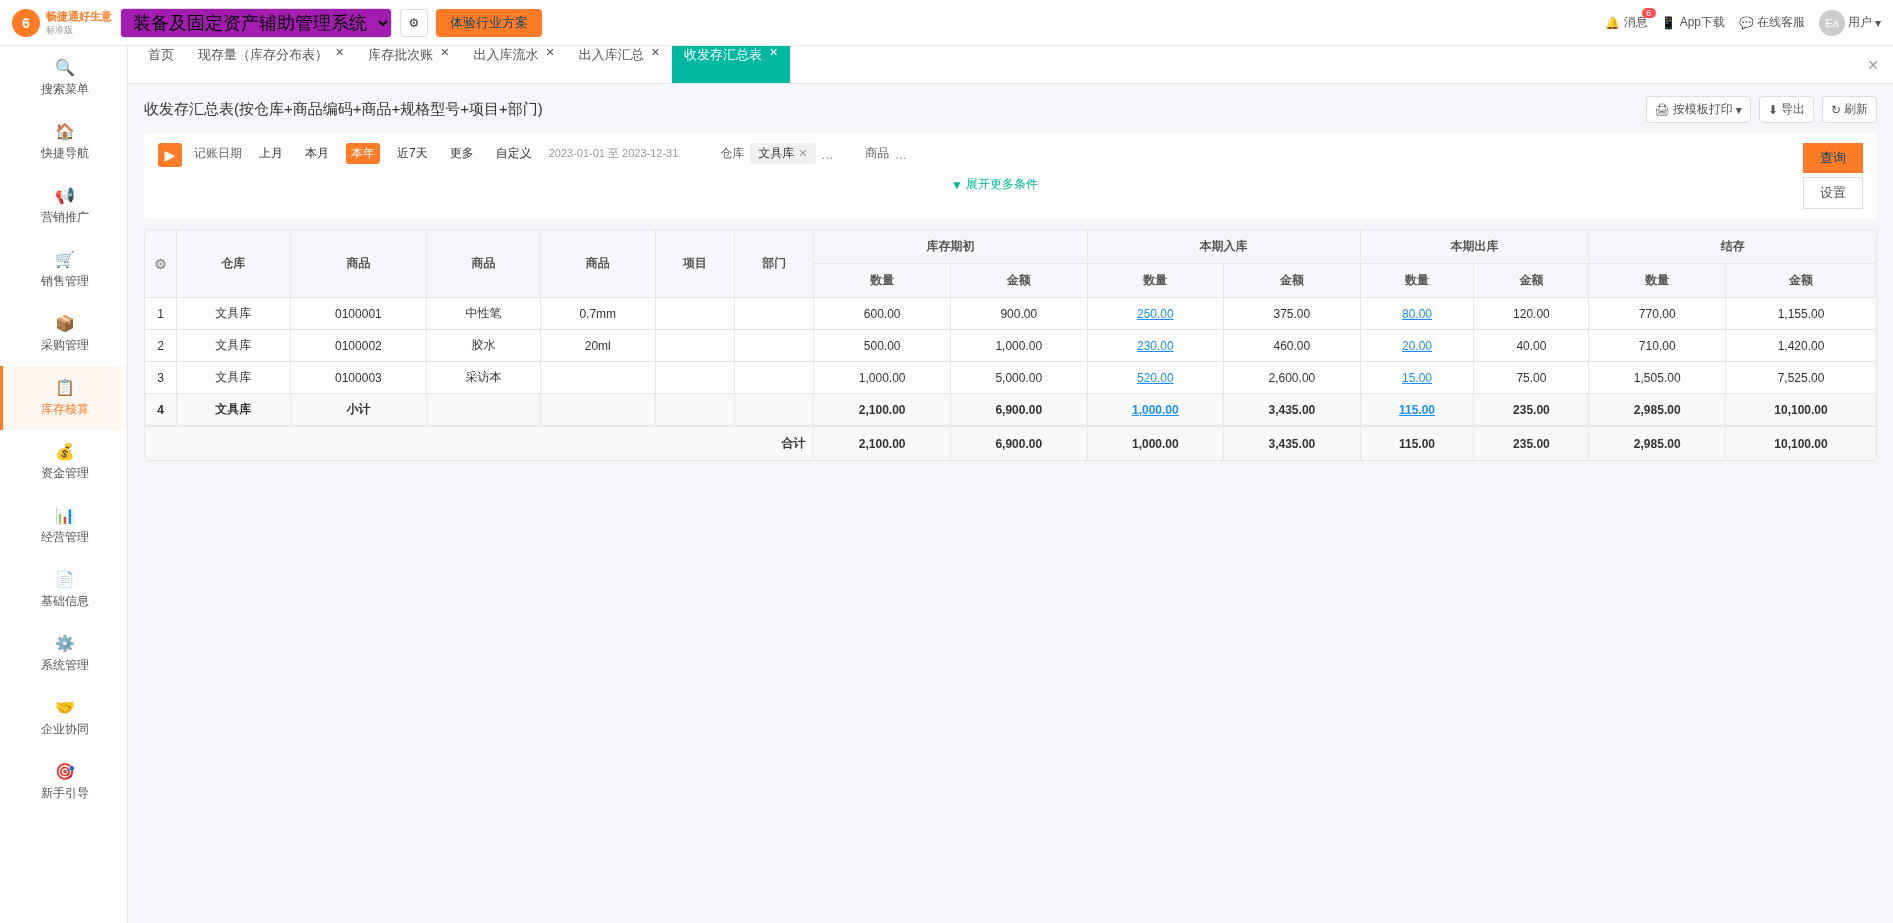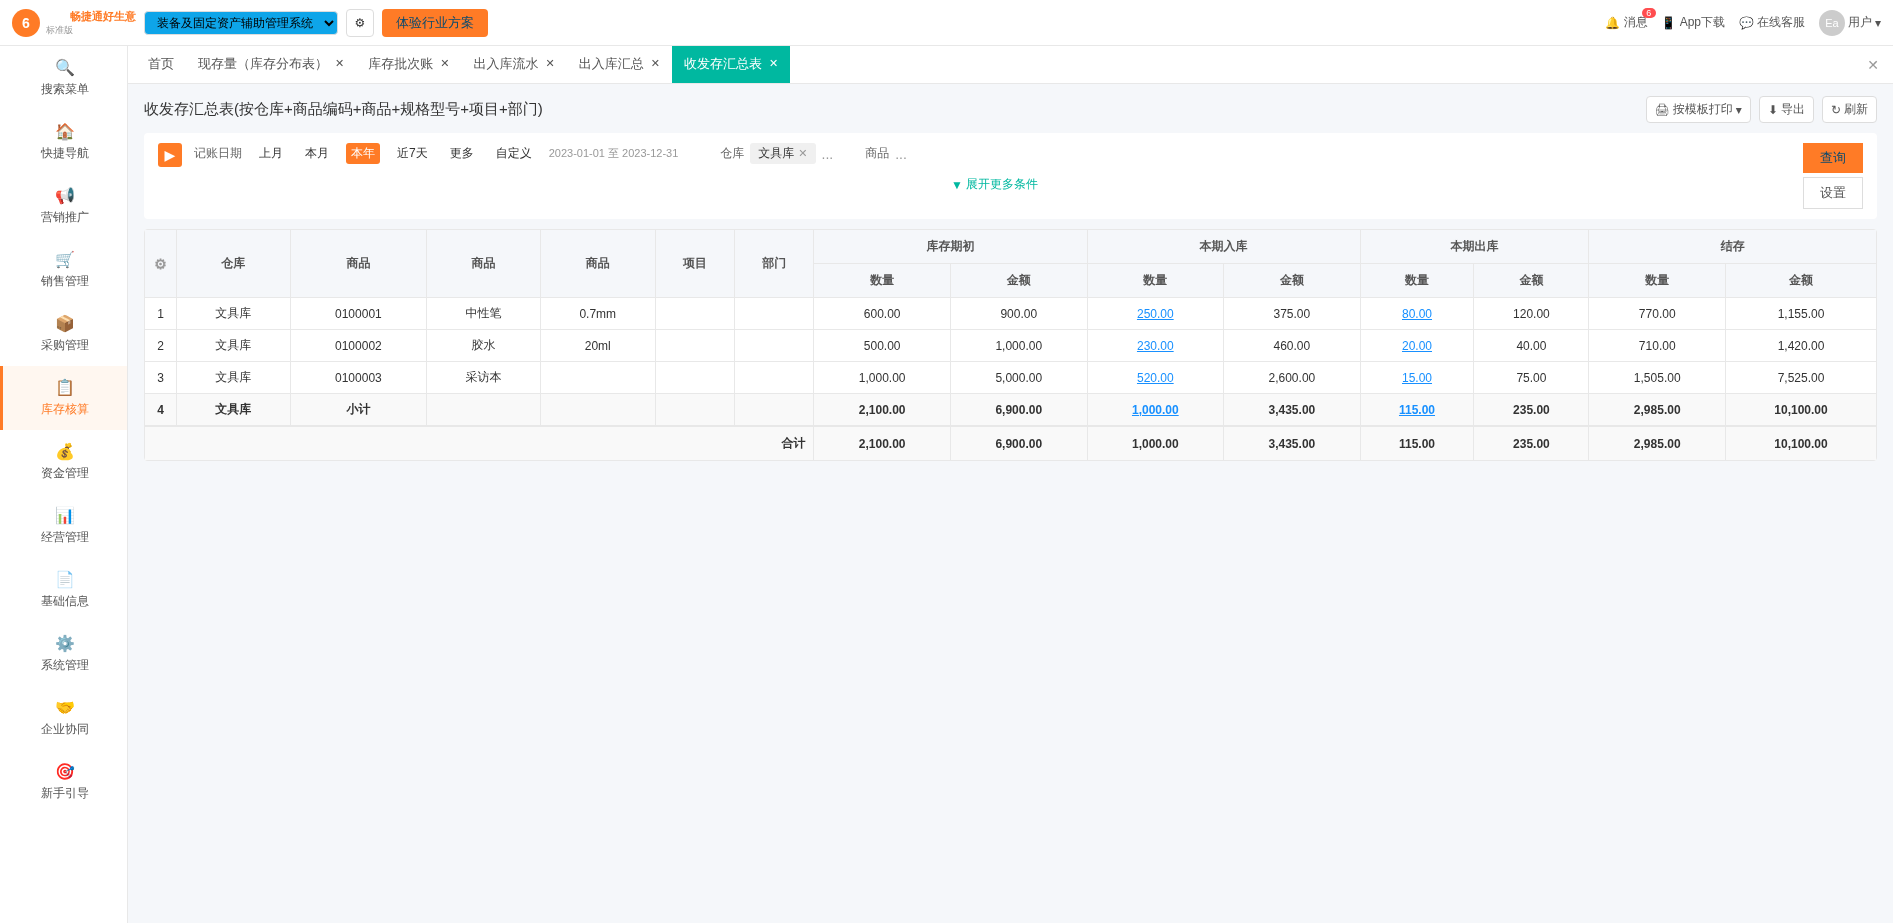--- a/index.html
+++ b/index.html
@@ -3,21 +3,21 @@
   <meta charset="utf-8">
   <style>
     * { box-sizing: border-box; margin: 0; padding: 0; font-family: 'Microsoft YaHei', Arial, sans-serif; }
     body { background: #f0f2f5; font-size: 12px; color: #333; display: flex; flex-direction: column; height: 923px; overflow: hidden; }
 
     
     .top-bar { display: flex; align-items: center; background: #fff; height: 46px; padding: 0 12px; border-bottom: 1px solid #e8e8e8; justify-content: space-between; }
     .top-bar-left { display: flex; align-items: center; gap: 8px; }
     .logo-area { display: flex; align-items: center; gap: 6px; }
     .logo-icon { width: 28px; height: 28px; background: #ff7b26; border-radius: 50%; display: flex; align-items: center; justify-content: center; color: white; font-weight: bold; font-size: 14px; }
-    .system-selector { border: 1px solid #ddd; border-radius: 4px; padding: 3px 8px; font-size: 12px; cursor: pointer; background: #0ea5e9; }
+    .system-selector { border: 1px solid #ddd; border-radius: 4px; padding: 3px 8px; font-size: 18px; cursor: pointer; background: #a21caf; }
     .settings-btn { width: 28px; height: 28px; border: 1px solid #ddd; border-radius: 4px; display: flex; align-items: center; justify-content: center; cursor: pointer; background: #fff; }
     .experience-btn { background: #ff7b26; color: #0c4a6e; border: none; border-radius: 4px; padding: 5px 14px; font-size: 13px; cursor: pointer; }
     .top-bar-right { display: flex; align-items: center; gap: 14px; font-size: 12px; color: #555; }
     .notif-item { display: flex; align-items: center; gap: 3px; cursor: pointer; position: relative; }
     .badge { background: #ff4d4f; color: white; border-radius: 8px; padding: 0 4px; font-size: 9px; position: absolute; top: -6px; right: -8px; min-width: 14px; text-align: center; }
     .user-avatar { width: 26px; height: 26px; border-radius: 50%; background: #ccc; display: flex; align-items: center; justify-content: center; font-size: 11px; color: #fff; }
 
     
     .main-wrapper { display: flex; flex: 1; overflow: hidden; }
 
@@ -25,21 +25,21 @@
     .sidebar { width: 128px; background: #fff; border-right: 1px solid #e8e8e8; display: flex; flex-direction: column; overflow-y: auto; }
     .sidebar-item { display: flex; flex-direction: column; align-items: center; padding: 12px 0; cursor: pointer; font-size: 12px; color: #555; gap: 4px; border-left: 3px solid transparent; }
     .sidebar-item.active { color: #ff7b26; border-left-color: #ff7b26; background: #fff7f0; }
     .sidebar-item .icon { font-size: 16px; }
 
     
     .content-area { flex: 1; display: flex; flex-direction: column; overflow: hidden; }
 
     
     .tabs-bar { display: flex; align-items: center; background: #fff; border-bottom: 1px solid #e8e8e8; height: 38px; padding: 0 8px; overflow-x: auto; }
-    .tab { display: flex; align-items: center; gap: 5px; padding: 0 12px; height: 38px; font-size: 13px; cursor: pointer; color: #555; border-bottom: 2px solid transparent; white-space: nowrap; }
+    .tab { display: flex; align-items: flex-start; gap: 5px; padding: 0 12px; height: 38px; font-size: 13px; cursor: pointer; color: #555; border-bottom: 2px solid transparent; white-space: nowrap; }
     .tab.active { color: #fff; background: #00b8a0; border-bottom-color: #00b8a0; }
     .tab-close { background: none; border: none; cursor: pointer; font-size: 11px; color: inherit; padding: 0; margin-left: 2px; }
     .tabs-close-all { margin-left: auto; font-size: 14px; cursor: pointer; color: #999; padding: 0 6px; }
 
     
     .page-content { flex: 1; overflow-y: auto; padding: 12px 16px; background: #f5f7fa; }
 
     
     .page-header { display: flex; align-items: center; justify-content: space-between; margin-bottom: 10px; }
     .page-title { font-size: 15px; font-weight: normal; color: #333; }
@@ -84,21 +84,21 @@
     .filter-side { display: flex; flex-direction: column; gap: 4px; width: 60px; }
   </style>
 </head>
 <body>
 
 <div class="top-bar">
   <div class="top-bar-left">
     <div class="logo-area">
       <div class="logo-icon">6</div>
       <div>
-        <div style="font-size:11px;font-weight:bold;color:#ff7b26;margin-left:24px;">畅捷通好生意</div>
+        <div style="font-size:11px;font-weight:bold;color:#ff7b26;">畅捷通好生意</div>
         <div style="font-size:9px;color:#999;">标准版</div>
       </div>
     </div>
     <select class="system-selector">
       <option>装备及固定资产辅助管理系统</option>
     </select>
     <div class="settings-btn">⚙</div>
     <button class="experience-btn">体验行业方案</button>
   </div>
   <div class="top-bar-right">

